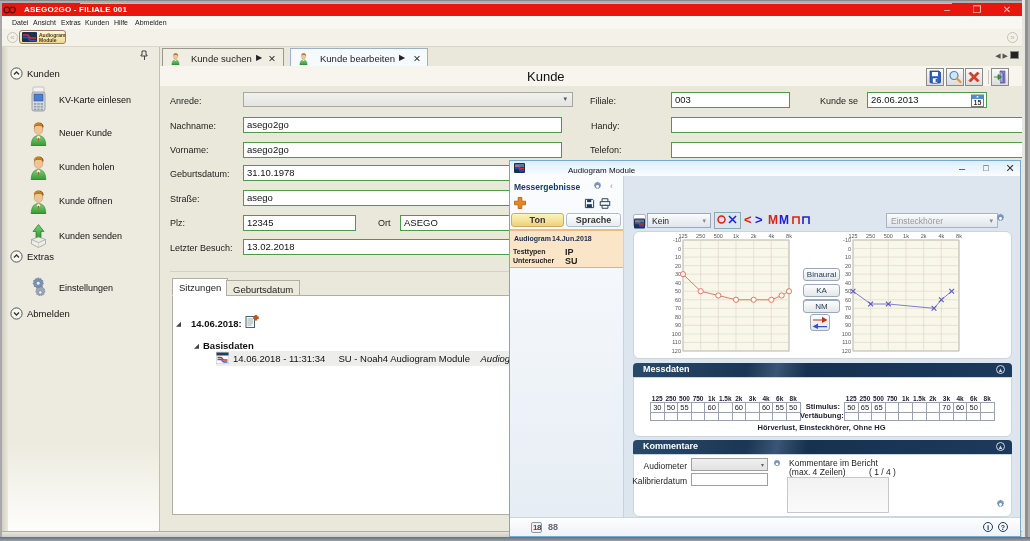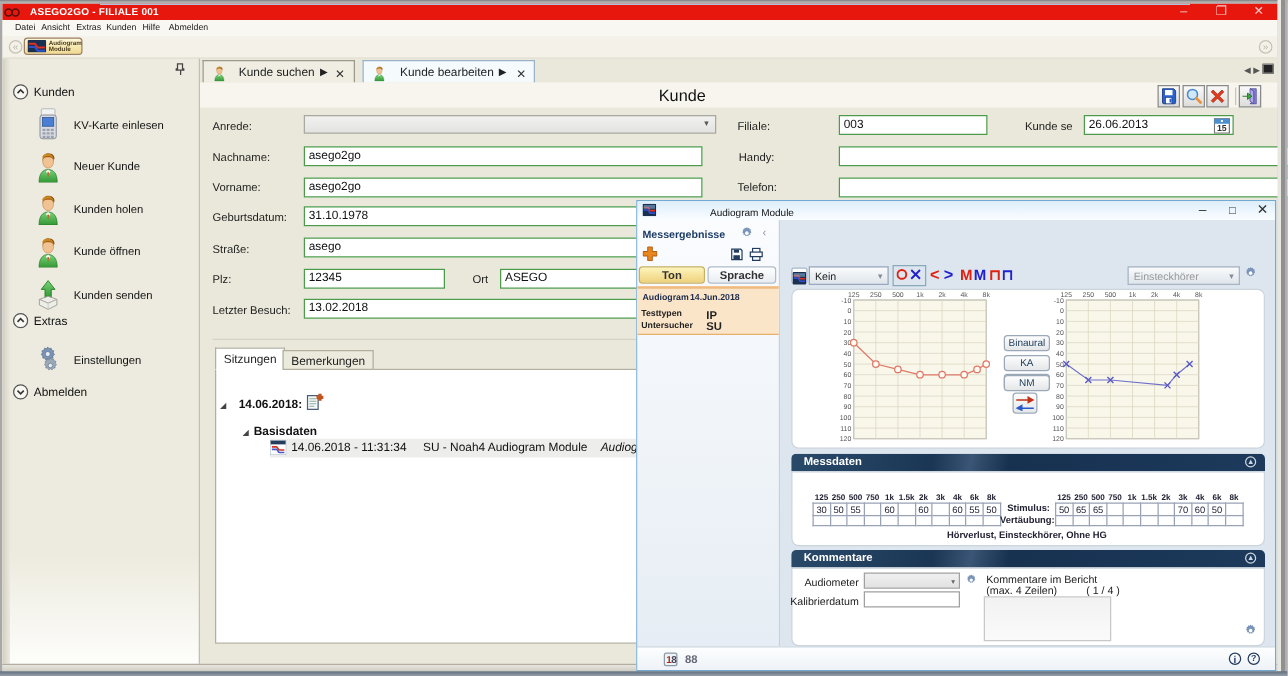--- a/index.html
+++ b/index.html
@@ -246,21 +246,21 @@
         <rect x="5.7" y="2" width="1.6" height="1.6" fill="#fff"></rect>
       </svg>
   </div>
   <label class="fl" style="left:431px; top:74px;">Handy:</label>
   <div class="field" style="left:511px; top:70px; width:477px;"></div>
   <label class="fl" style="left:430px; top:98px;">Telefon:</label>
   <div class="field" style="left:511px; top:95px; width:477px;"></div>
   <div class="abs" style="left:10px; top:224px; width:840px; height:1px; background:#d5d2c2;"></div>
   <div id="sitzpanel">
     <div class="stab active" style="left:-1px;">Sitzungen</div>
-    <div class="stab inactive" style="left:53px;">Bemerkungen</div>
+    <div class="stab inactive" style="left:53px;">Geburtsdatum</div>
     <div class="treerow" style="left:3px; top:24px; font-size:6.5px; color:#444;">◢</div>
     <div class="treerow" style="left:18px; top:22px; font-weight:bold;">14.06.2018:</div>
     <svg class="abs" style="left:72px; top:18px;" width="14" height="15" viewBox="0 0 14 15">
         <rect x="1" y="2.5" width="8.5" height="11" fill="#f8f8f5" stroke="#4a6078" stroke-width="1"></rect>
         <g stroke="#8aa" stroke-width="0.9">
           <path d="M2.5 5 h5.5 M2.5 7 h5.5 M2.5 9 h5.5 M2.5 11 h4"></path>
         </g>
         <path d="M8.2 3.8 h5.6 M11 1 v5.6" stroke="#c2541c" stroke-width="2.6"></path>
       </svg>
     <div class="treerow" style="left:21px; top:46px; font-size:6.5px; color:#444;">◢</div>
@@ -341,21 +341,21 @@
     <div class="abs" style="left:120px; top:36px; font-size:13px; font-weight:bold; color:#e02010;">&lt;</div>
     <div class="abs" style="left:131px; top:36px; font-size:13px; font-weight:bold; color:#2020d0;">&gt;</div>
     <div class="abs" style="left:144px; top:37px; font-size:12px; font-weight:bold; color:#e02010;">M</div>
     <div class="abs" style="left:155px; top:37px; font-size:12px; font-weight:bold; color:#2020d0;">M</div>
     <svg class="abs" style="left:168px; top:40px;" width="8" height="8" viewBox="0 0 8 8">
         <path d="M1 8 V1 H7 V8" fill="none" stroke="#e02010" stroke-width="1.6"></path>
       </svg>
     <svg class="abs" style="left:178px; top:40px;" width="8" height="8" viewBox="0 0 8 8">
         <path d="M1 8 V1 H7 V8" fill="none" stroke="#2020d0" stroke-width="1.6"></path>
       </svg>
-    <div class="abs" style="left:278px; top:37px; width:90px; height:15px; background:linear-gradient(#fafbfc,#dfe5eb); border:1px solid #a8b4c4;">
+    <div class="abs" style="left:262px; top:37px; width:112px; height:15px; background:linear-gradient(#fafbfc,#dfe5eb); border:1px solid #a8b4c4;">
       <span class="abs" style="left:4px; top:2px; font-size:8.5px; color:#999;">Einsteckhörer</span>
       <span class="abs" style="right:4px; top:3px; font-size:7px; color:#889;">▾</span>
     </div>
     <svg class="abs" style="left:371px; top:37px;" width="11" height="11" viewBox="0 0 20 20">
         <path fill="#7a93b8" d="M12 2 l1.2 1.8 2.1-0.6 0.6 2.1 2.1 0.6-0.6 2.1 1.3 1.8-1.8 1.3 0.2 2.2-2.2 0.2-1 1.9-1.9-1-1.9 1-1-1.9-2.2-0.2 0.2-2.2-1.8-1.3 1.3-1.8-0.6-2.1 2.1-0.6 0.6-2.1 2.1 0.6 z" transform="translate(-2,-1)"></path>
         <circle cx="10" cy="10" r="2.6" fill="#fff"></circle>
       </svg>
     <div class="whitepanel" style="top:55px; height:128px;"></div>
     <svg class="abs" style="left:8px; top:55px;" width="380" height="128" viewBox="0 0 380 128" id="chartsvg">
         <rect x="51" y="9" width="106" height="111" fill="#f9f7ea" stroke="#999" stroke-width="0.7"></rect>

